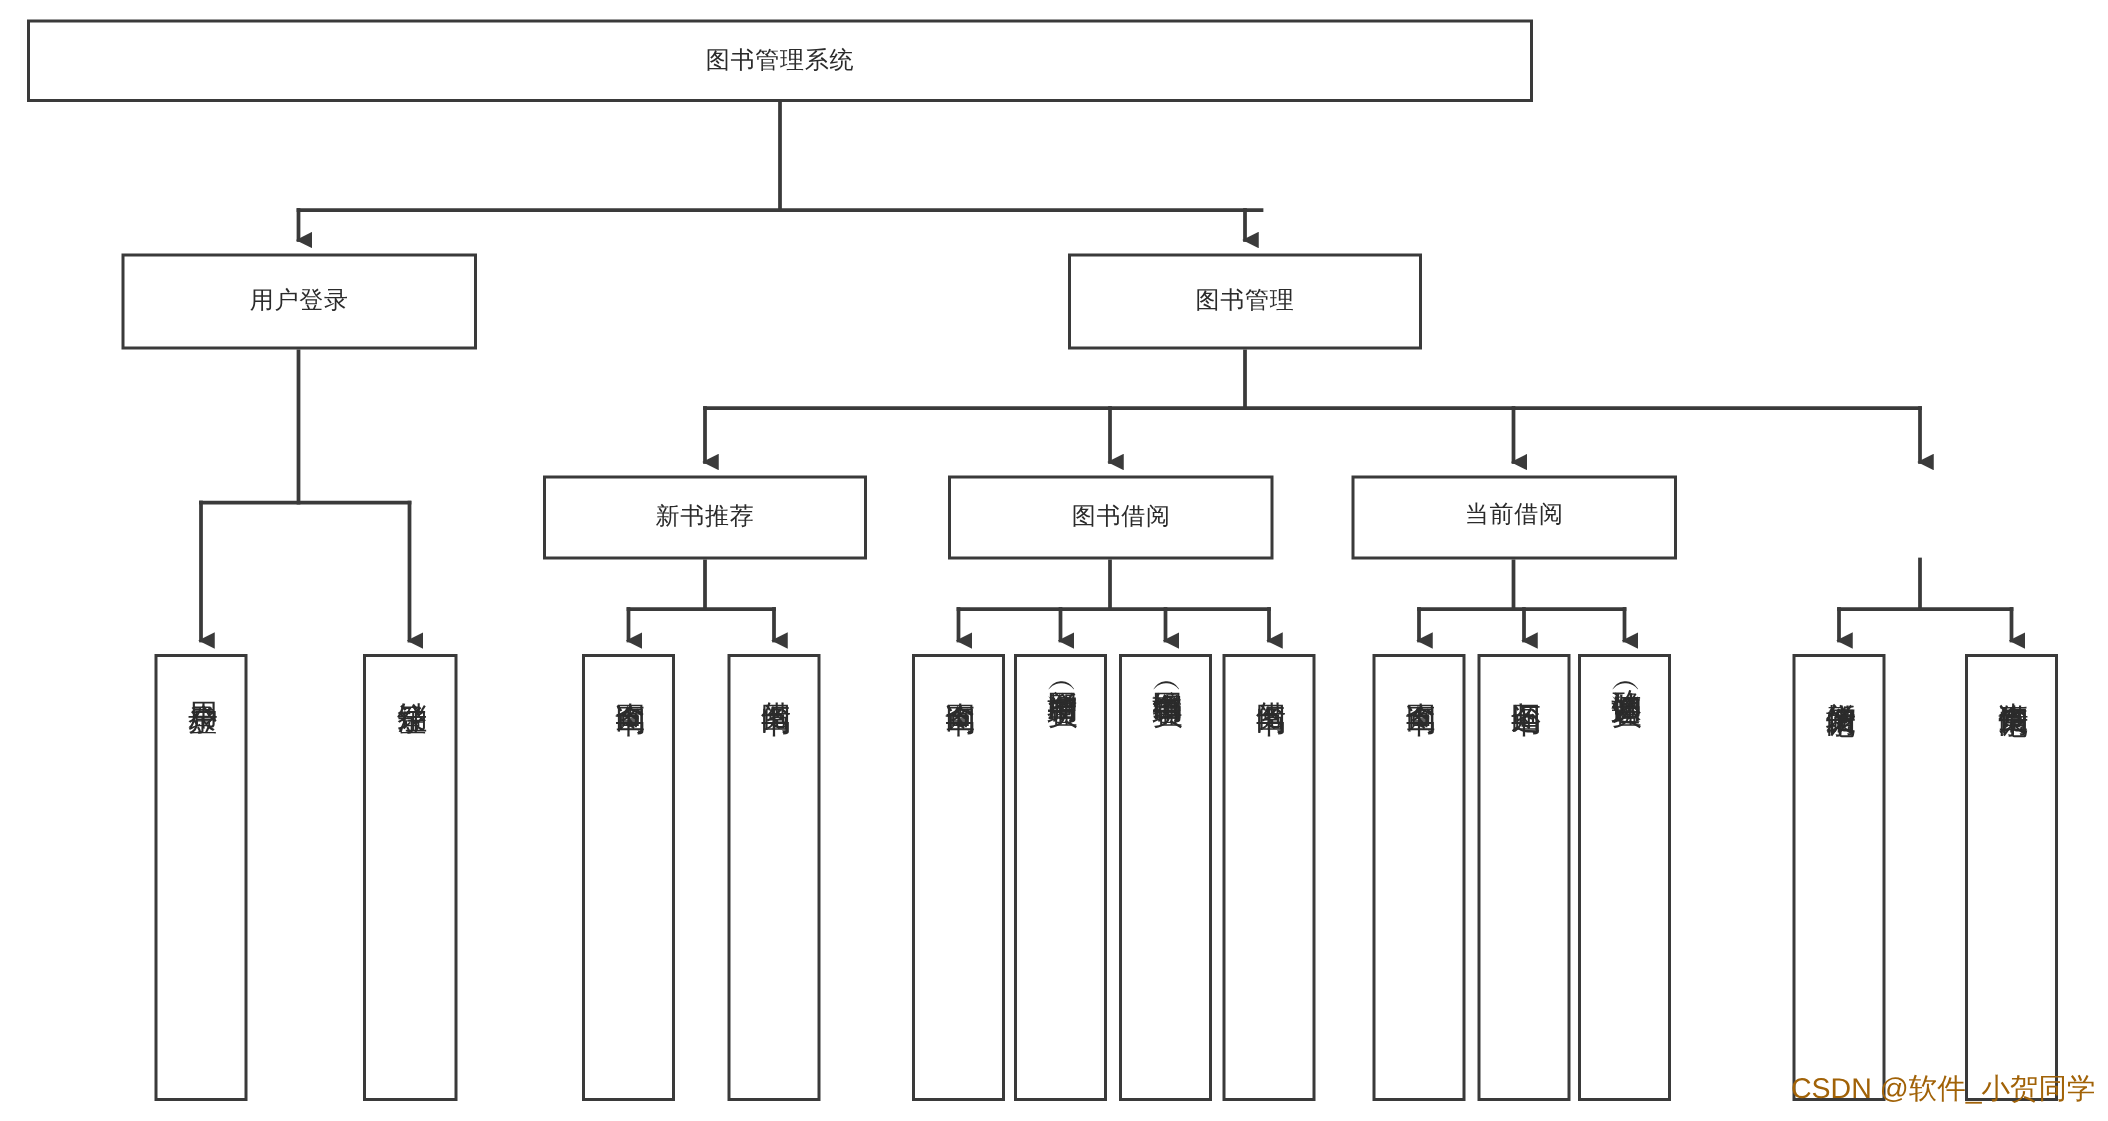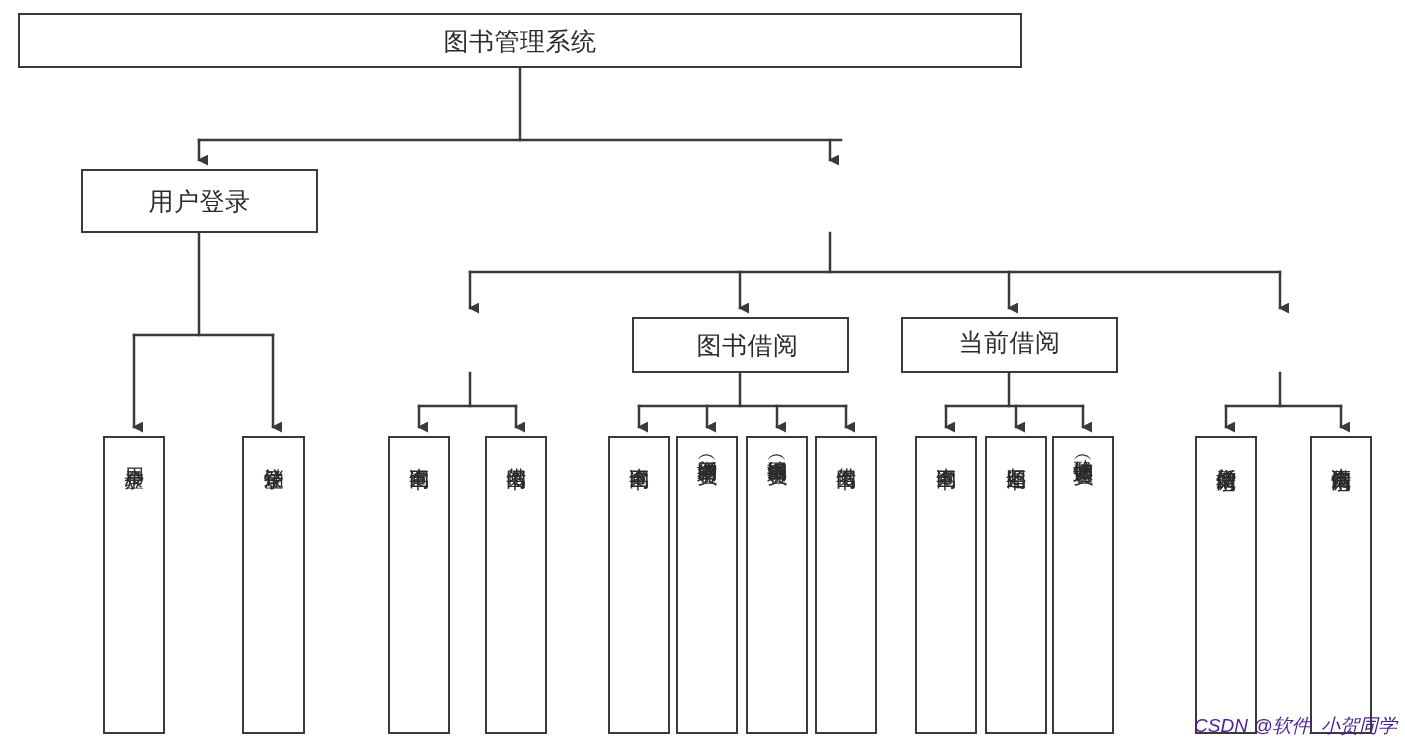--- a/index.html
+++ b/index.html
@@ -25,21 +25,21 @@
     position: absolute;
     box-sizing: border-box;
     background: #ffffff;
     border: 2px solid #3a3a3a;
     display: flex;
     align-items: center;
     justify-content: center;
   }
   .node-label-h {
     color: #2b2b2b;
-    font-size: 25px;
+    font-size: 16px;
     line-height: 1.2;
     letter-spacing: 0.5px;
     white-space: nowrap;
     text-align: right;
   }
   .node-label-v {
     color: #2b2b2b;
     font-size: 20px;
     line-height: 1.08;
     writing-mode: vertical-rl;
@@ -63,25 +63,24 @@
     left: 0;
     top: 0;
     width: 1405px;
     height: 747px;
     pointer-events: none;
   }
   .watermark {
     position: absolute;
     right: 8px;
     bottom: 8px;
-    color: #4c1d95;
+    color: #a16207;
     font-size: 19px;
     white-space: nowrap;
     font-family: "Liberation Sans", "DejaVu Sans", sans-serif;
-    font-style: italic;
   }
 </style>
 </head>
 <body>
 
 <div id="diagram-root">
 
   <svg class="connectors" viewBox="0 0 1405 747" xmlns="http://www.w3.org/2000/svg">
     <defs>
       <marker id="arrow" viewBox="0 0 12 12" refX="6" refY="10" markerWidth="11" markerHeight="11" orient="auto-start-reverse" markerUnits="userSpaceOnUse">
@@ -132,21 +131,27 @@
     </g>
   </svg>
 
   <div class="node-box" style="left:18px; top:13px; width:1004px; height:55px;">
     <span class="node-label-h">图书管理系统</span>
   </div>
 
   <div class="node-box" style="left:81px; top:169px; width:237px; height:64px;">
     <span class="node-label-h">用户登录</span>
   </div>
+  <div class="node-box" style="left:712px; top:169px; width:236px; height:64px;">
+    <span class="node-label-h">图书管理</span>
+  </div>
 
+  <div class="node-box" style="left:362px; top:317px; width:216px; height:56px;">
+    <span class="node-label-h">新书推荐</span>
+  </div>
   <div class="node-box" style="left:632px; top:317px; width:217px; height:56px;padding-left:14px;">
     <span class="node-label-h">图书借阅</span>
   </div>
   <div class="node-box" style="left:901px; top:317px; width:217px; height:56px;font-family:Liberation Mono, monospace;">
     <span class="node-label-h">当前借阅</span>
   </div>
 
   <div class="node-box leaf-box" style="left:103px; top:436px; width:62px; height:298px;">
     <span class="node-label-v">用户登录</span>
   </div>

